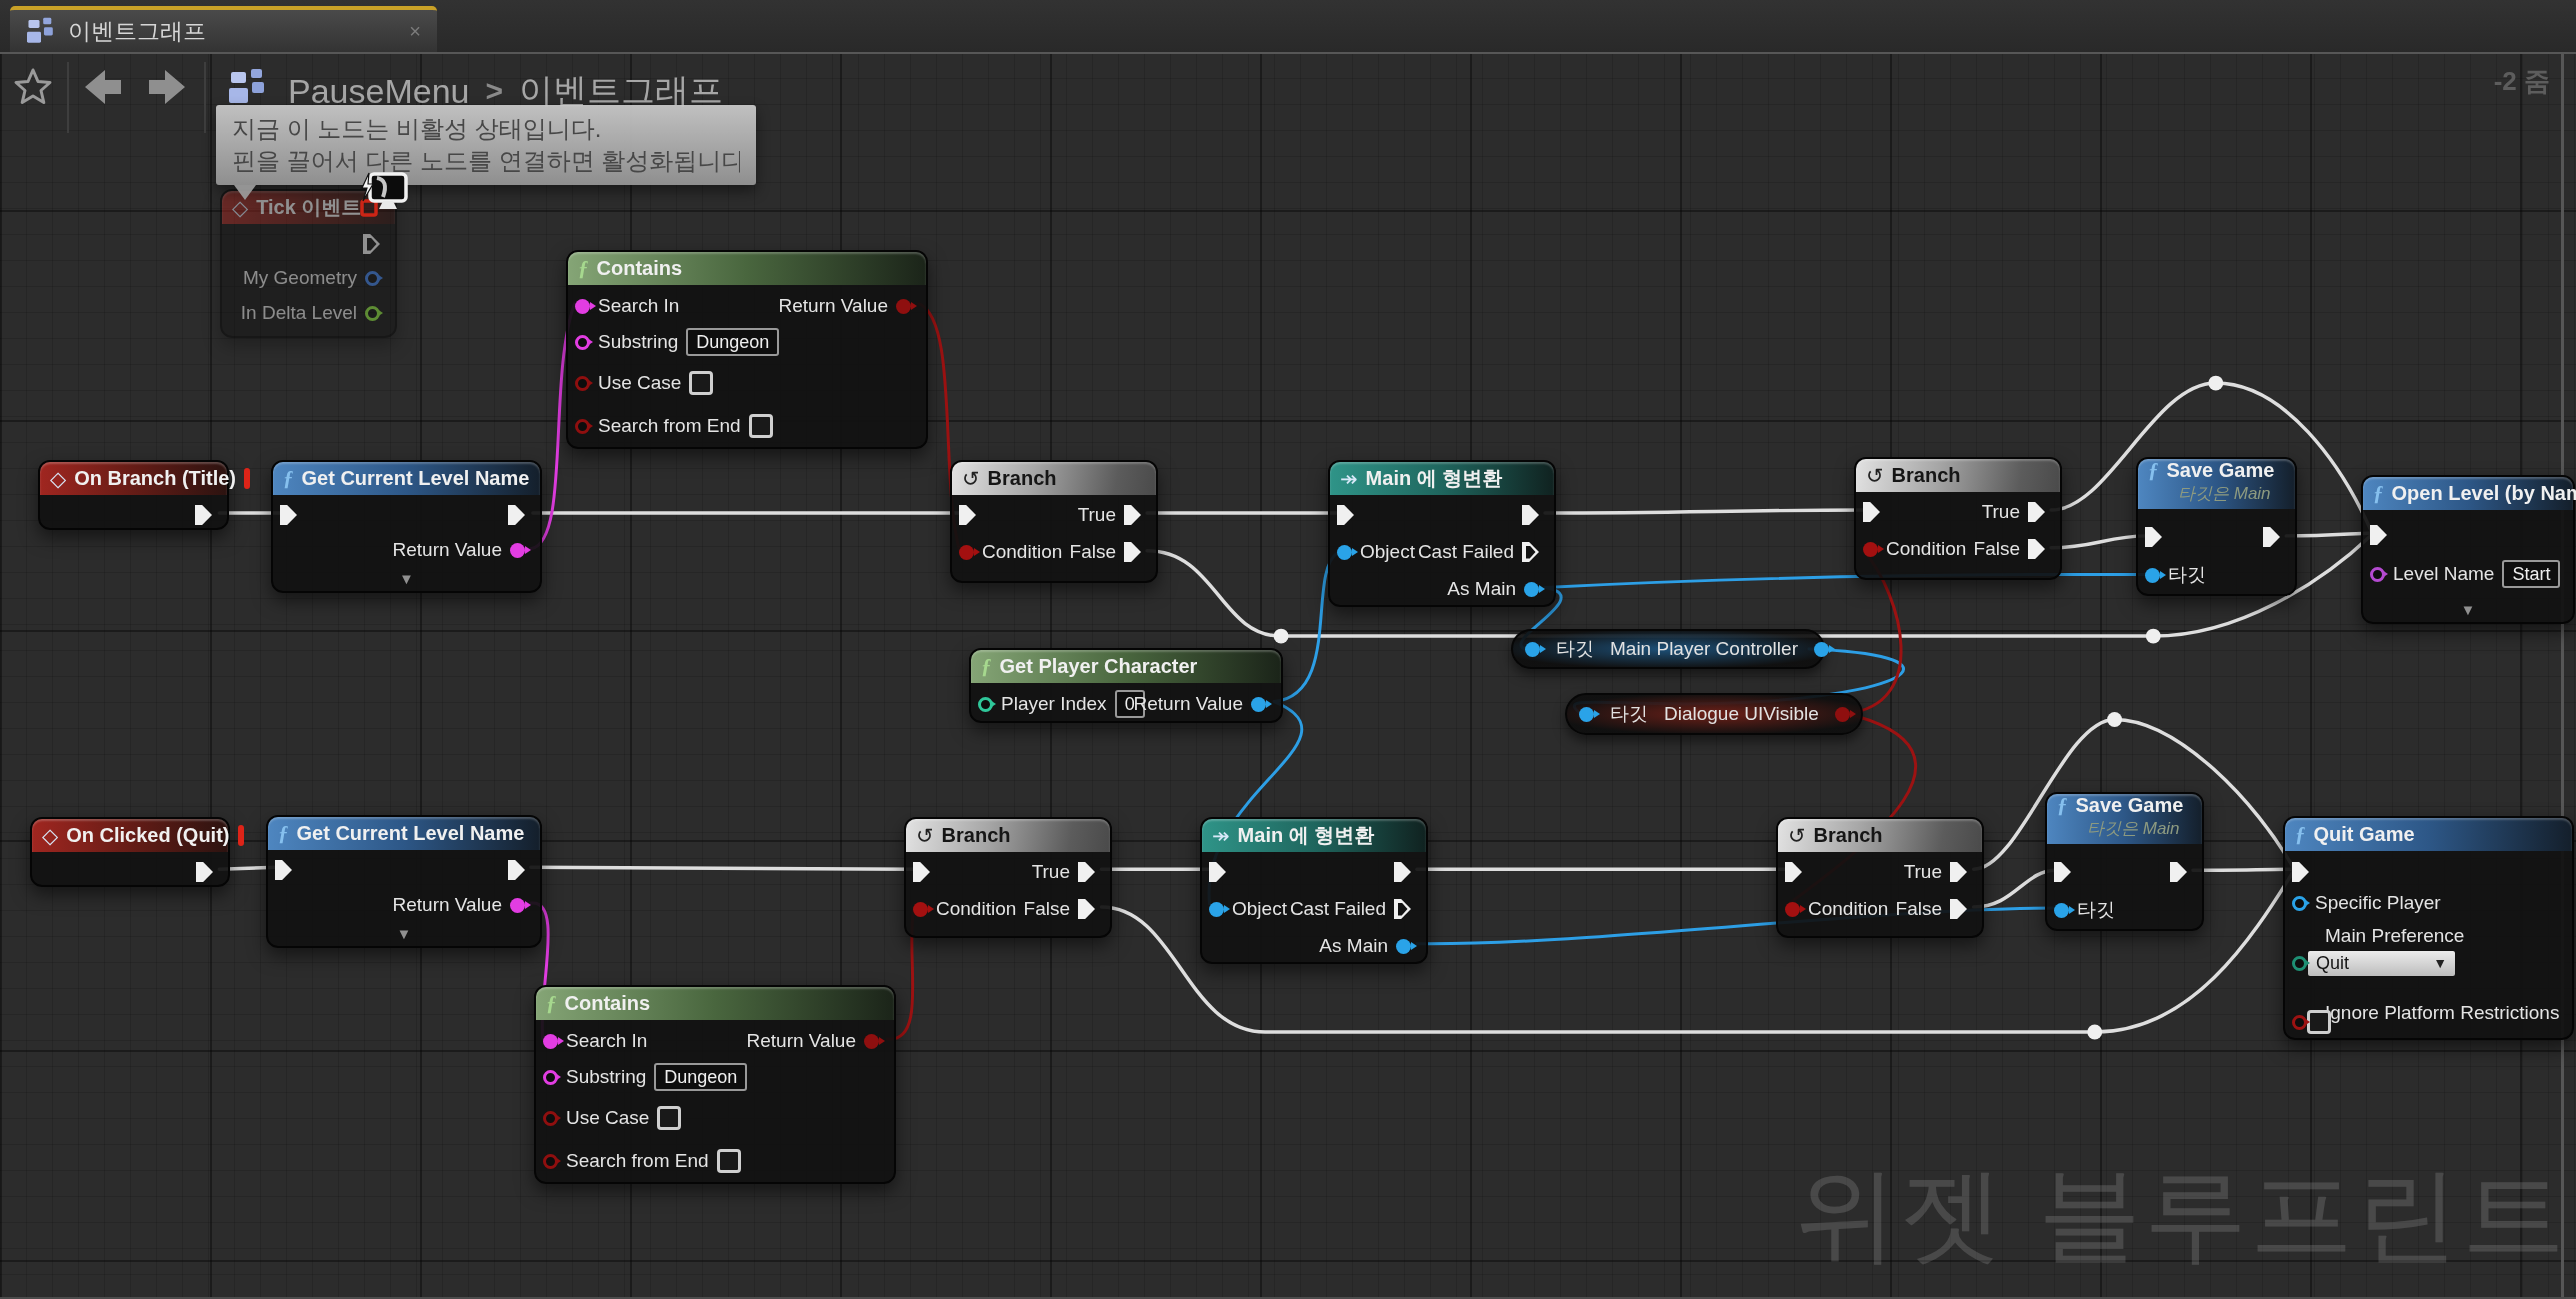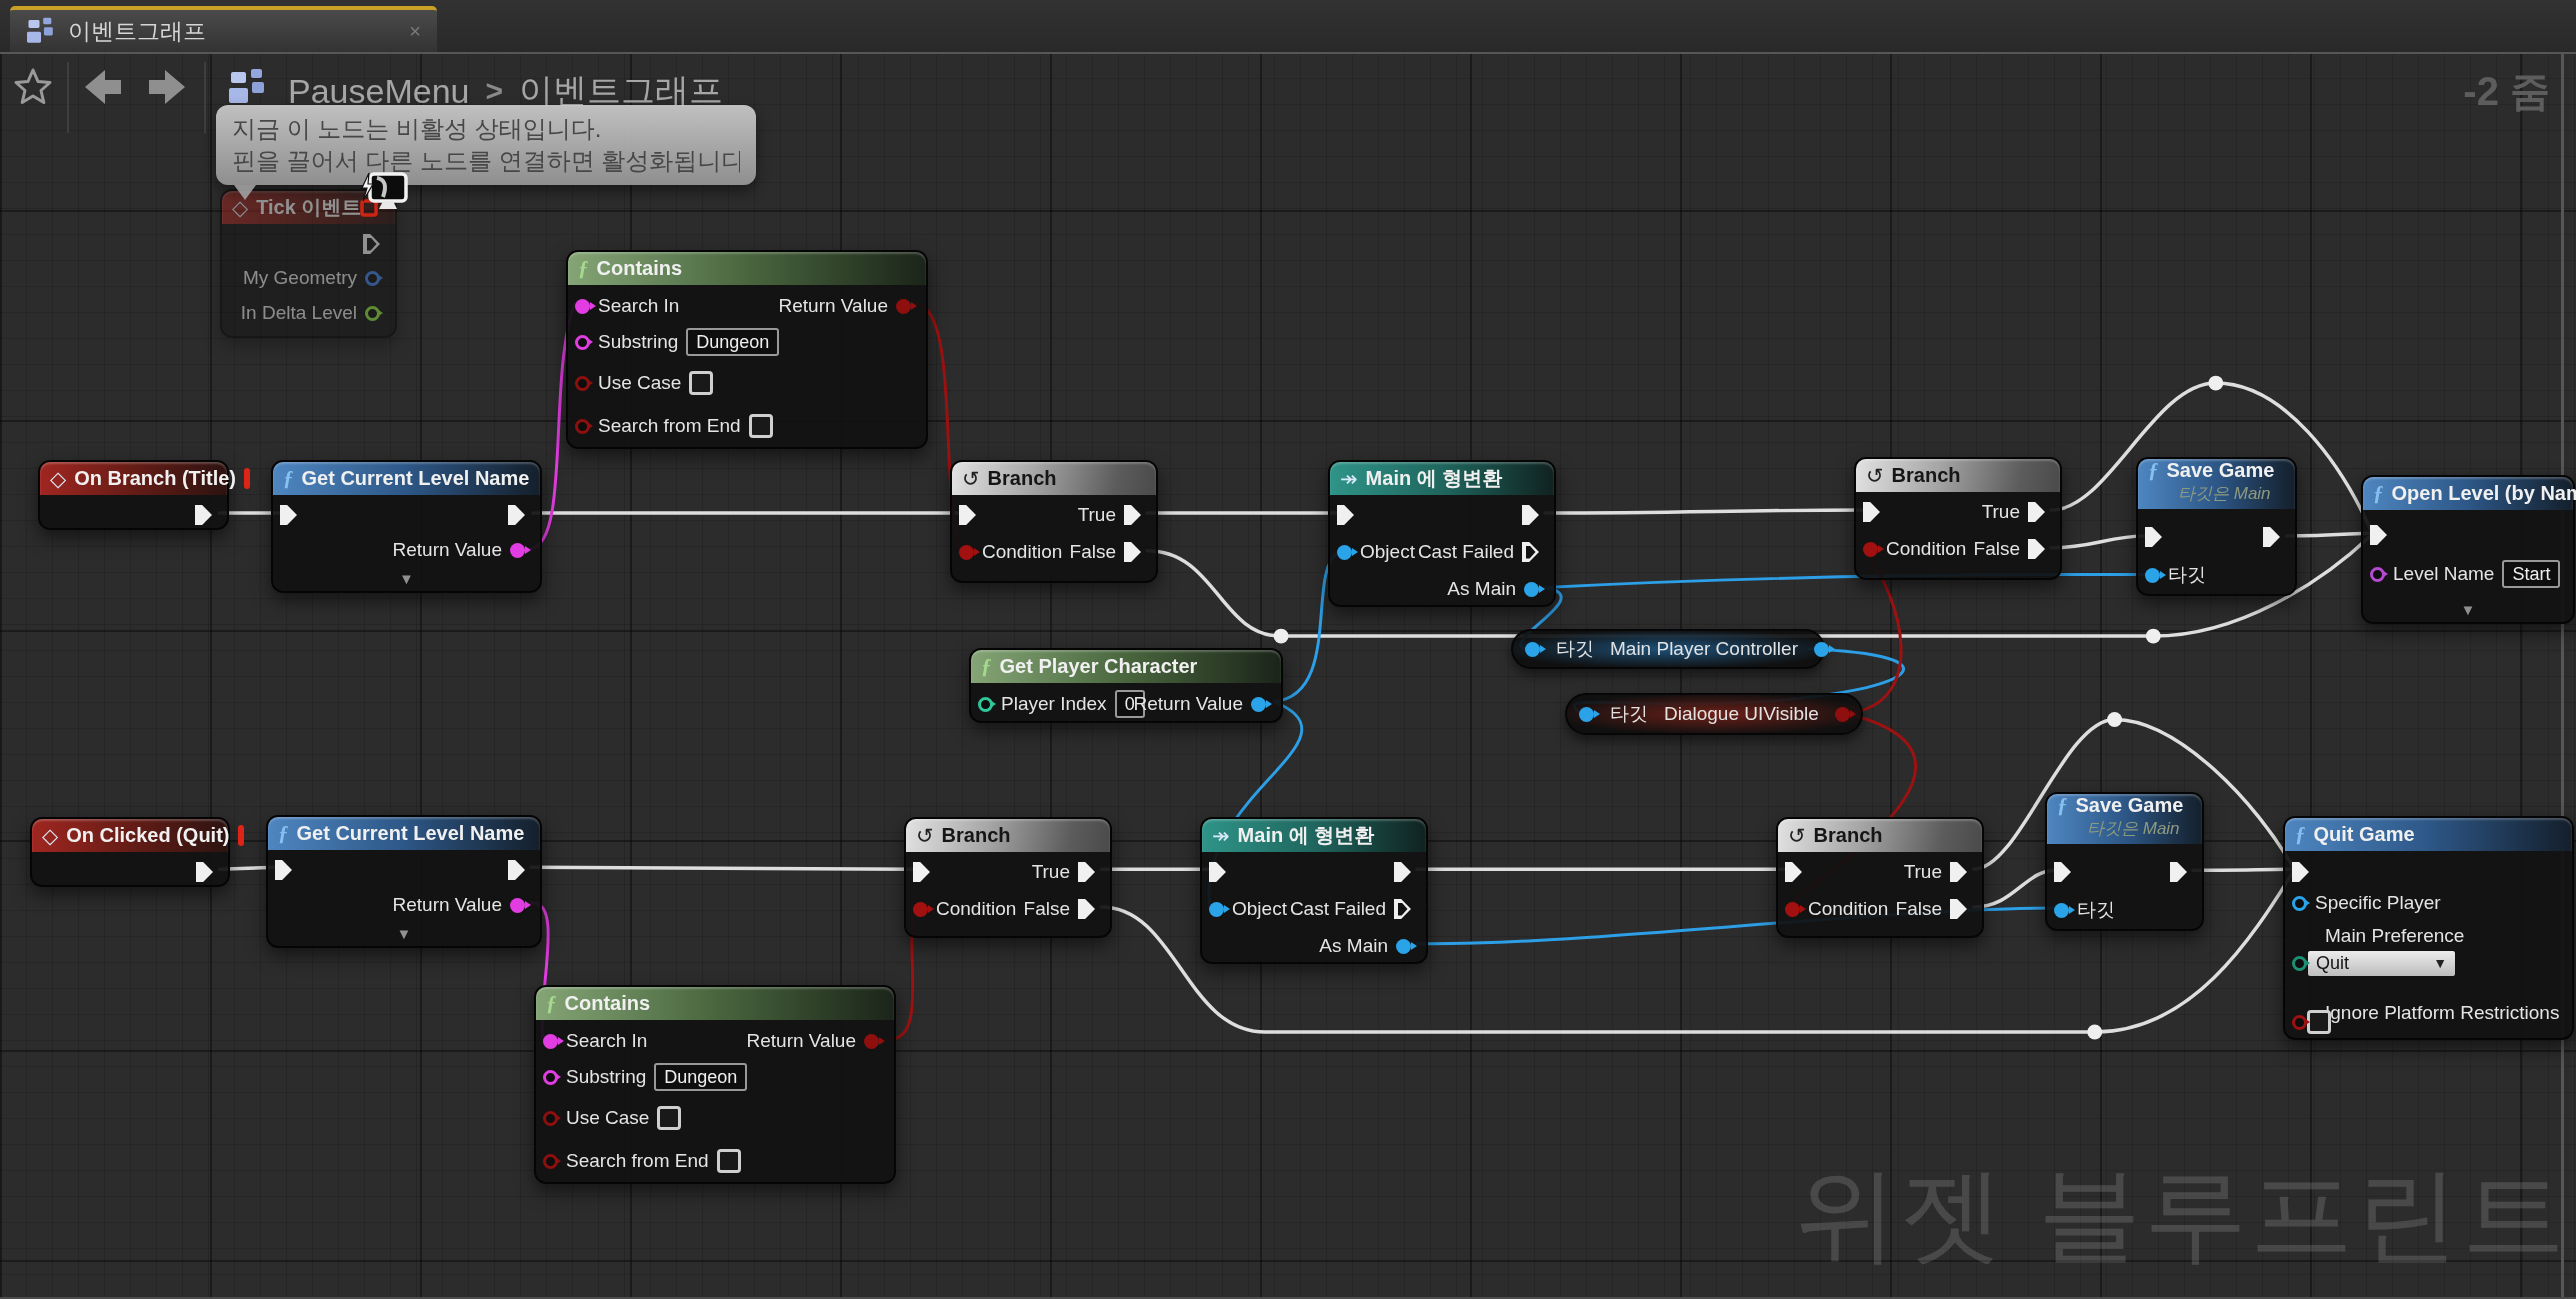--- a/index.html
+++ b/index.html
@@ -28,30 +28,30 @@
     background:linear-gradient(#4a4a4a,#333333);border-top:4px solid #c9a127;
     border-radius:5px 5px 0 0;display:flex;align-items:center;padding:0 16px;gap:12px;}
   .tab-label{font-size:23px;color:#d6d6d6;}
   .tab-close{margin-left:auto;font-size:20px;color:#7c7c7c;}
 
   
   .toolbar{position:absolute;left:0;top:52px;right:0;height:89px;z-index:5;}
   .tsep{position:absolute;top:10px;width:2px;height:71px;background:#3e3e3e;}
   .crumb{position:absolute;left:288px;top:16px;font-size:34px;color:#a6a6a6;display:flex;gap:16px;align-items:center;white-space:nowrap;}
   .crumb .sep{color:#8a8a8a;font-weight:bold;font-size:30px;}
-  .zoomlbl{position:absolute;right:26px;top:64px;font-size:40px;font-weight:bold;color:#5d5d5d;z-index:6;}
+  .zoomlbl{position:absolute;right:26px;top:64px;font-size:26px;font-weight:bold;color:#5d5d5d;z-index:6;}
 
   
   .watermark{position:absolute;right:8px;bottom:14px;font-size:103px;font-weight:normal;
     color:rgba(255,255,255,.14);letter-spacing:3px;white-space:nowrap;z-index:2;}
 
   
   .tooltip{position:absolute;left:216px;top:105px;width:508px;z-index:60;
     background:linear-gradient(rgba(200,200,200,.95),rgba(148,148,148,.95));
-    border-radius:12px;padding:8px 16px;box-shadow:0 6px 14px rgba(0,0,0,.45);}
+    border-radius:3px;padding:8px 16px;box-shadow:0 6px 14px rgba(0,0,0,.45);}
   .tooltip div{font-size:24px;line-height:32px;color:#474747;white-space:nowrap;overflow:hidden;}
   .tooltip .tail{position:absolute;left:18px;top:100%;width:0;height:0;overflow:visible;padding:0;
     border-left:11px solid transparent;border-right:11px solid transparent;border-top:15px solid rgba(155,155,155,.95);}
 
   
   .node{position:absolute;box-sizing:border-box;background:rgba(17,17,17,.93);
     border:2px solid #050505;border-radius:12px;box-shadow:0 8px 18px rgba(0,0,0,.5);z-index:10;}
   .node.dim{opacity:.52;}
   .hdr{display:flex;flex-direction:column;justify-content:center;min-height:33px;
     border-radius:10px 10px 0 0;padding:0 10px;

